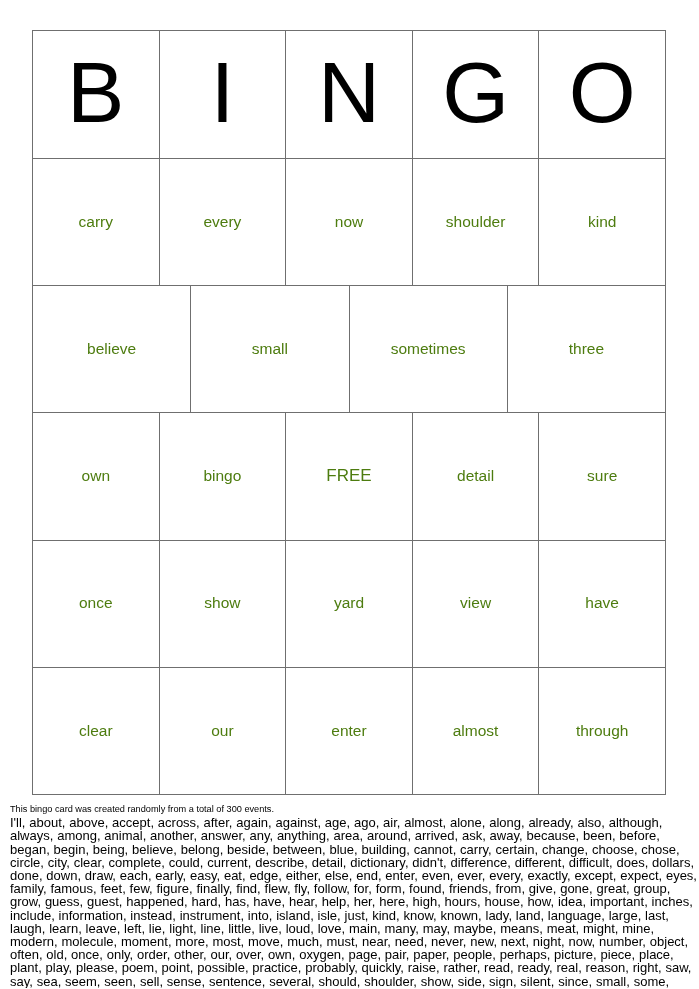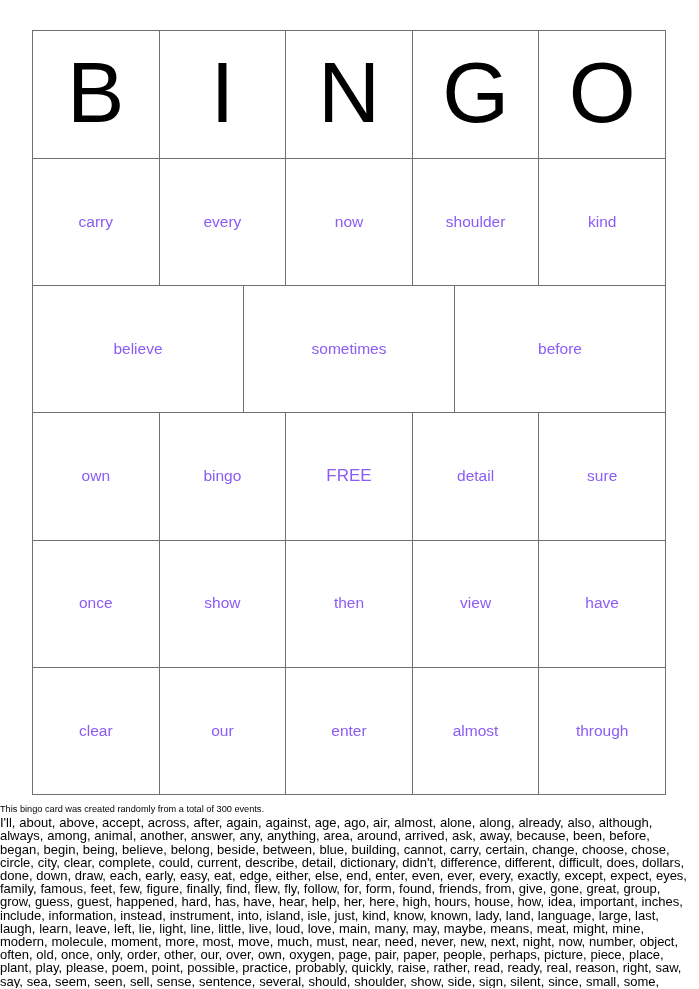--- a/index.html
+++ b/index.html
@@ -69,32 +69,32 @@
     flex: 1 1 0;
     border-right: 1px solid #6f6f6f;
     border-bottom: 1px solid #6f6f6f;
     box-sizing: border-box;
     display: flex;
     align-items: center;
     justify-content: center;
     text-align: center;
     font-size: 15.5px;
     line-height: 1.2;
-    color: #8b5cf6;
+    color: #4d7c0f;
     padding: 2px 4px;
   }
 
   .bingo-cell.free-space {
     font-size: 17px;
   }
 
   
   .footer {
     position: absolute;
-    left: 0;
+    left: 10px;
     top: 803px;
     width: 690px;
   }
 
   .footer-note {
     font-size: 9.2px;
     line-height: 13.2px;
     color: #000000;
     white-space: nowrap;
   }
@@ -127,36 +127,37 @@
     <div class="bingo-row">
       <div class="bingo-cell">carry</div>
       <div class="bingo-cell">every</div>
       <div class="bingo-cell">now</div>
       <div class="bingo-cell">shoulder</div>
       <div class="bingo-cell">kind</div>
     </div>
 
     <div class="bingo-row">
       <div class="bingo-cell">believe</div>
+      <div class="bingo-cell">small</div>
       <div class="bingo-cell">sometimes</div>
-      <div class="bingo-cell">before</div>
+      <div class="bingo-cell">three</div>
     </div>
 
     <div class="bingo-row">
       <div class="bingo-cell">own</div>
       <div class="bingo-cell">bingo</div>
       <div class="bingo-cell free-space">FREE</div>
       <div class="bingo-cell">detail</div>
       <div class="bingo-cell">sure</div>
     </div>
 
     <div class="bingo-row">
       <div class="bingo-cell">once</div>
       <div class="bingo-cell">show</div>
-      <div class="bingo-cell">then</div>
+      <div class="bingo-cell">yard</div>
       <div class="bingo-cell">view</div>
       <div class="bingo-cell">have</div>
     </div>
 
     <div class="bingo-row">
       <div class="bingo-cell">clear</div>
       <div class="bingo-cell">our</div>
       <div class="bingo-cell">enter</div>
       <div class="bingo-cell">almost</div>
       <div class="bingo-cell">through</div>

